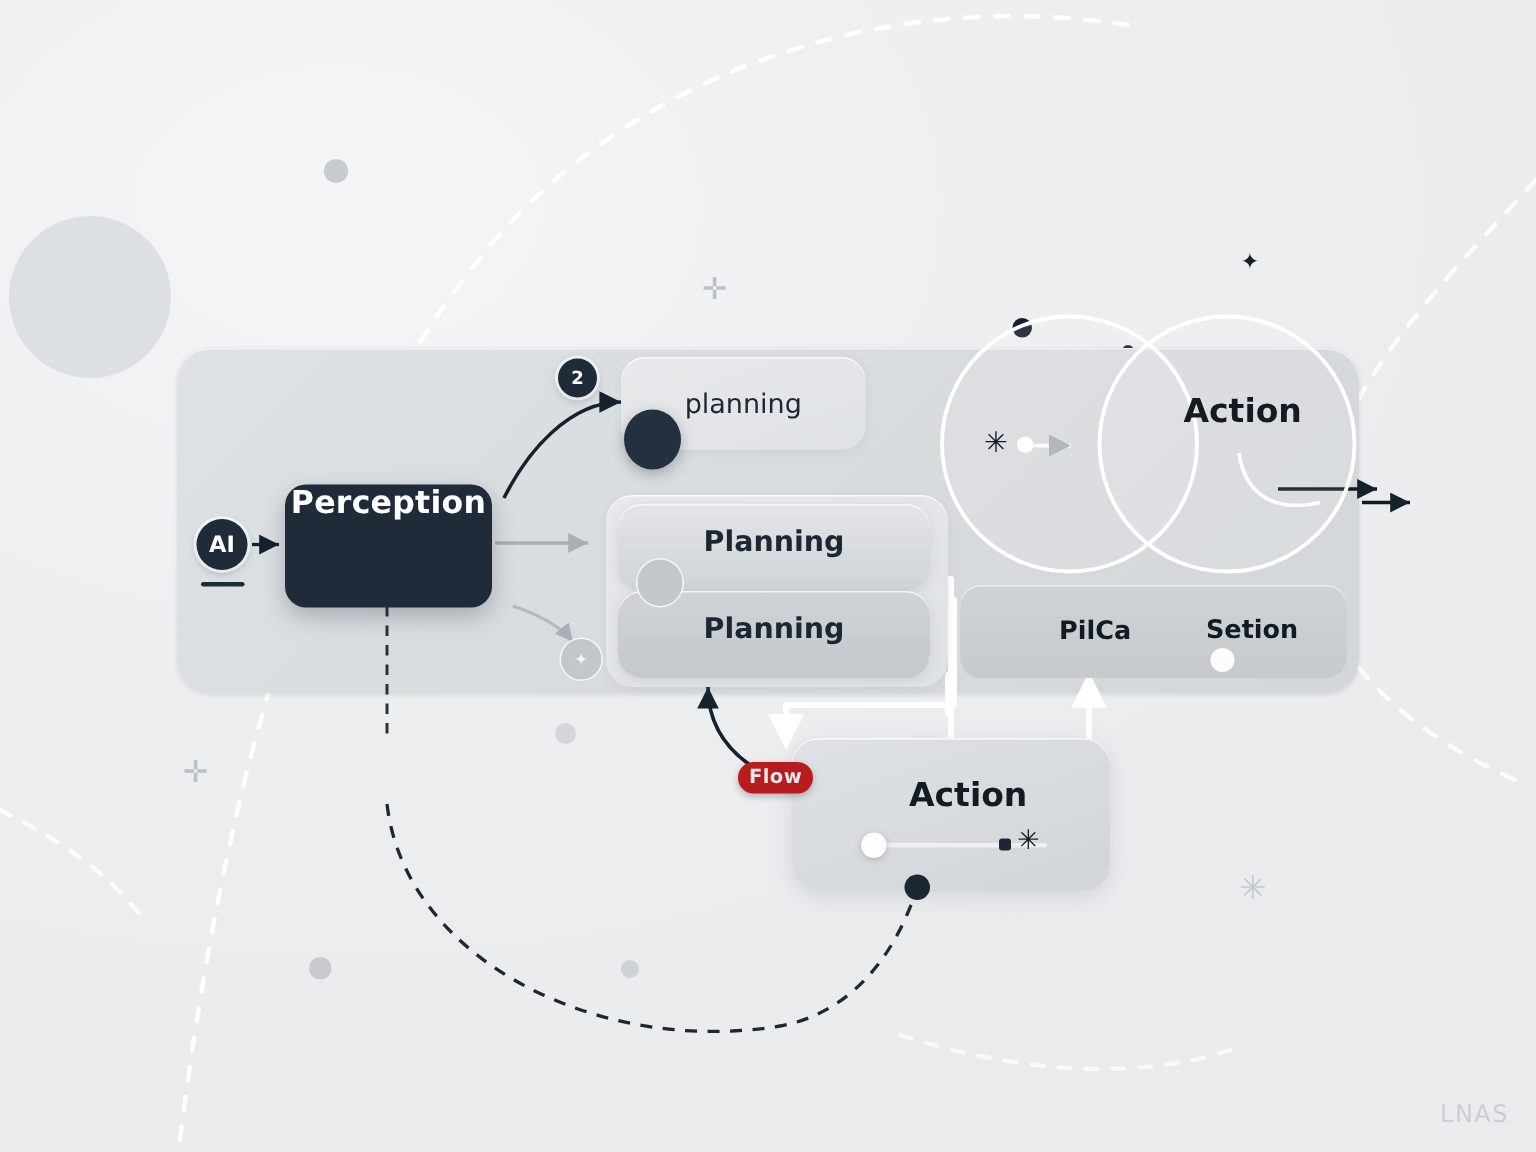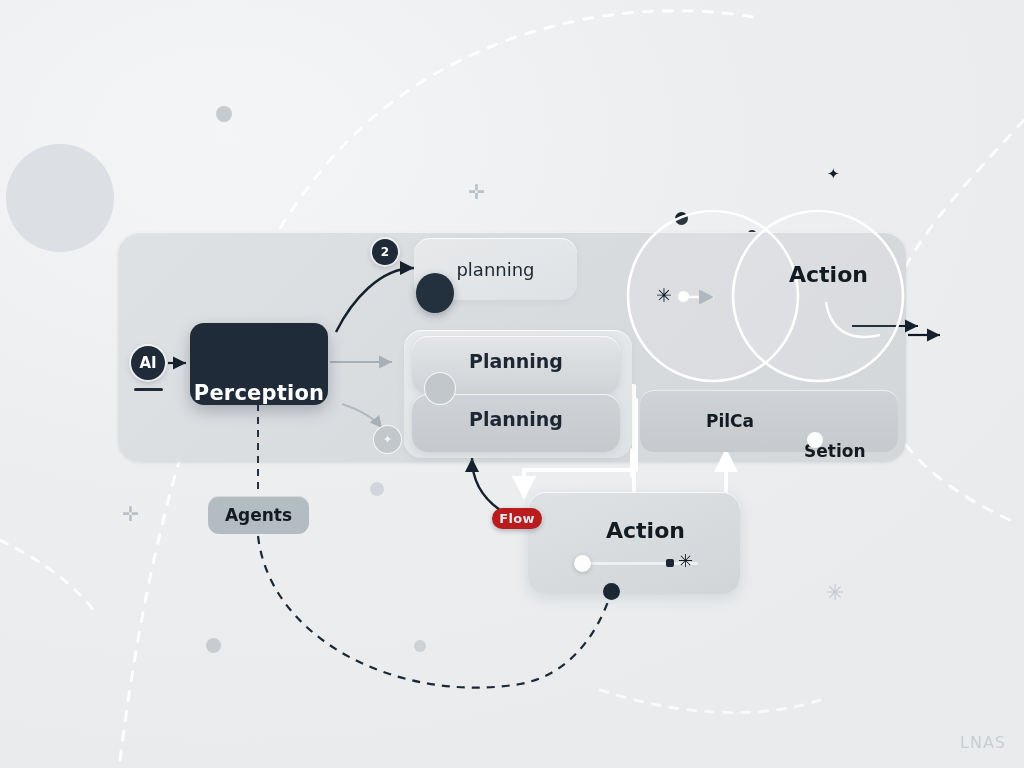--- a/index.html
+++ b/index.html
@@ -41,21 +41,21 @@
     border-radius:22px;
     background:linear-gradient(135deg,#dfe2e5 0%, #d9dcdf 45%, #d4d7da 100%);
     box-shadow:0 1px 3px rgba(120,130,140,.18), inset 0 1px 0 rgba(255,255,255,.55);
   }
 
   
   .node-dark{
     position:absolute;
     background:#1f2b38;
     border-radius:14px;
-    display:flex;align-items:flex-end;justify-content:center;
+    display:flex;align-items:flex-start;justify-content:center;
     color:#ffffff;
     box-shadow:0 6px 16px rgba(31,43,56,.28);
   }
   .node-dark .label{font-size:21px;font-weight:700;letter-spacing:.2px;}
 
   
   .card-soft{
     position:absolute;
     border-radius:16px;
     background:linear-gradient(160deg,#e7e9eb 0%, #dfe2e4 100%);
@@ -265,28 +265,25 @@
     <span>Action</span>
   </div>
 
   <div class="glyph" style="left:656px;top:286px;font-size:19px;color:#101b25;">✳</div>
   <div class="deco-dot" style="left:678px;top:291px;width:11px;height:11px;background:#ffffff;"></div>
 
   <div class="card-plain" style="left:640px;top:390px;width:258px;height:62px;"></div>
   <div class="float-label" style="left:706px;top:411px;font-size:17px;">
     <span>PilCa</span>
   </div>
-  <div class="float-label" style="left:804px;top:410px;font-size:17px;margin-top:31px;">
+  <div class="float-label" style="left:804px;top:410px;font-size:17px;">
     <span>Setion</span>
   </div>
   <div class="deco-dot" style="left:807px;top:432px;width:16px;height:16px;background:#fbfcfc;"></div>
 
-  <div class="chip" style="left:208px;top:496px;width:101px;height:38px;">
-    <span>Agents</span>
-  </div>
 
   <div class="card-action" style="left:528px;top:492px;width:212px;height:102px;"></div>
   <div class="float-label" style="left:606px;top:518px;font-size:22px;">
     <span>Action</span>
   </div>
 
   <div class="slider-track" style="left:580px;top:562px;width:118px;"></div>
   <div class="slider-knob" style="left:574px;top:555px;"></div>
   <div class="mini-square" style="left:666px;top:559px;"></div>
   <div class="glyph" style="left:678px;top:552px;font-size:18px;color:#111c26;">✳</div>

